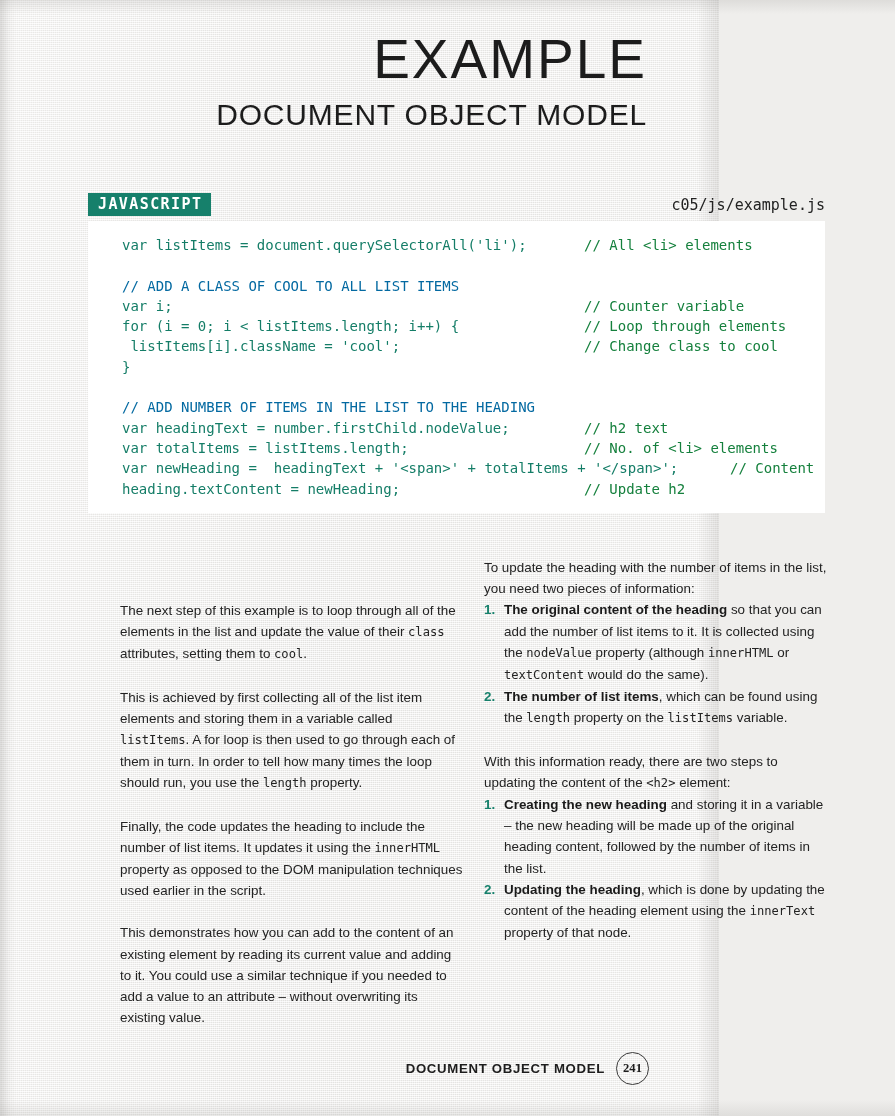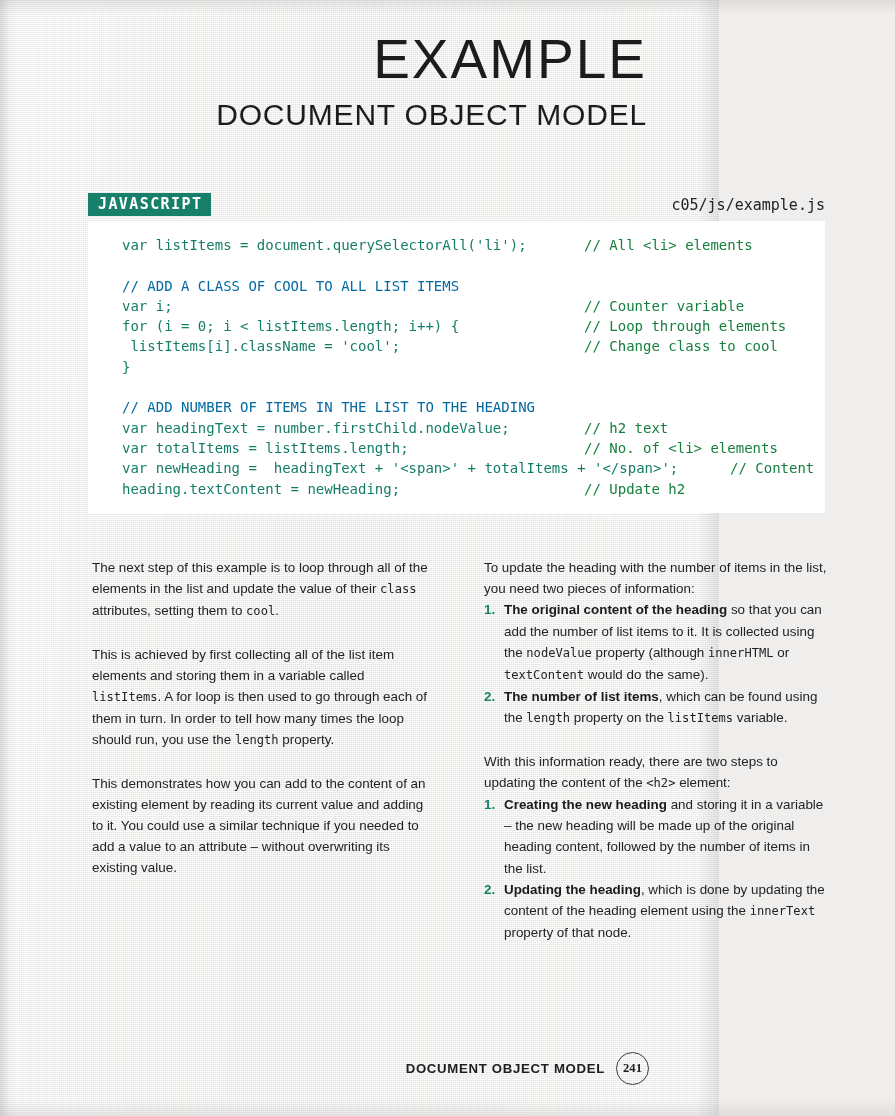--- a/index.html
+++ b/index.html
@@ -147,21 +147,21 @@
   
   .col {
     position: absolute;
     top: 557px;
     width: 345px;
     font-family: "Liberation Sans", sans-serif;
     font-size: 13.4px;
     line-height: 21.2px;
     color: #232323;
   }
-  #col-left  { left: 92px; }
+  #col-left  { left: 120px; margin-top: 43px; }
   #col-right { left: 484px; }
 
   .para { margin: 0 0 21px 0; }
   .para.tight { margin-bottom: 0; }
   code, .mono {
     font-family: "DejaVu Sans Mono", monospace;
     font-size: 12.1px;
     color: #232323;
   }
   .ol {
@@ -251,20 +251,21 @@
         <span class="code-line"><span class="src">heading.textContent = newHeading;</span><span class="cm">// Update h2</span></span>
       </div>
   </div>
 
   <div class="col" id="col-left">
 
     <p class="para"><span>The next step of this example is to loop through all of the elements in the list and update the value of their </span><code>class</code><span> attributes, setting them to </span><code>cool</code><span>.</span></p>
 
     <p class="para"><span>This is achieved by first collecting all of the list item elements and storing them in a variable called </span><code>listItems</code><span>. A for loop is then used to go through each of them in turn. In order to tell how many times the loop should run, you use the </span><code>length</code><span> property.</span></p>
 
+    <p class="para"><span>Finally, the code updates the heading to include the number of list items. It updates it using the </span><code>innerHTML</code><span> property as opposed to the DOM manipulation techniques used earlier in the script.</span></p>
 
     <p class="para">This demonstrates how you can add to the content of an existing element by reading its current value and adding to it. You could use a similar technique if you needed to add a value to an attribute – without overwriting its existing value.</p>
   </div>
 
   <div class="col" id="col-right">
 
     <p class="para tight">To update the heading with the number of items in the list, you need two pieces of information:</p>
 
     <ol class="ol" id="list-1">
         <li><span class="num">1.</span><b>The original content of the heading</b><span> so that you can add the number of list items to it. It is collected using the </span><code>nodeValue</code><span> property (although </span><code>innerHTML</code><span> or </span><code>textContent</code><span> would do the same).</span></li>

